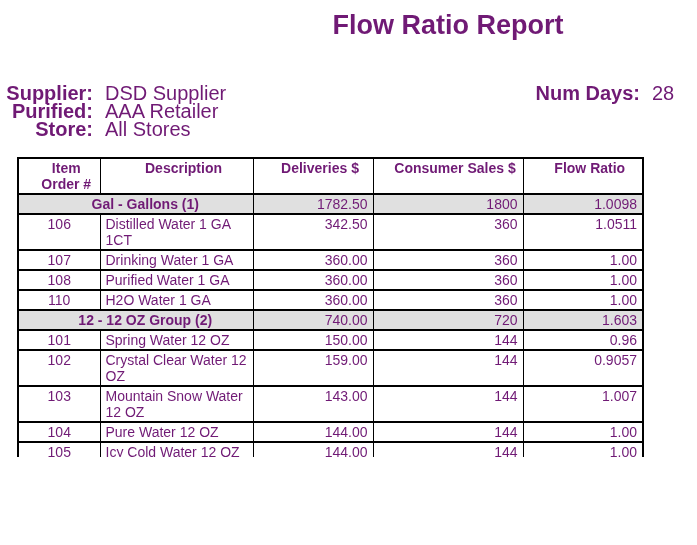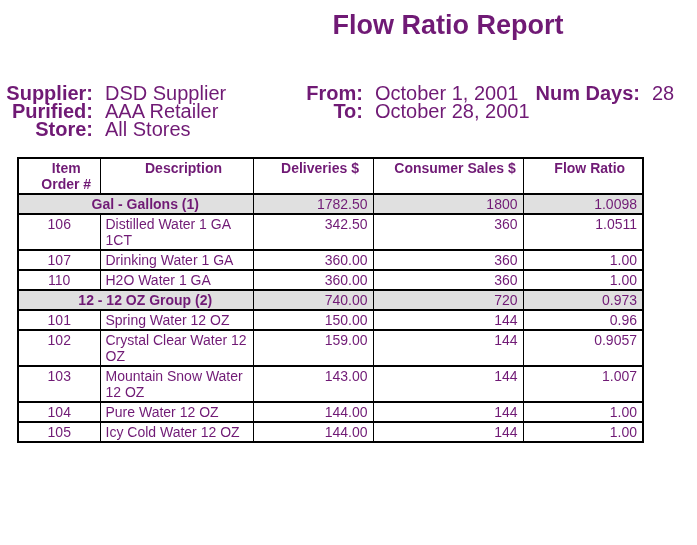--- a/index.html
+++ b/index.html
@@ -109,28 +109,20 @@
       <span class="lbl">Supplier:</span><span class="val">DSD Supplier</span>
     </div>
     <div class="meta-row">
       <span class="lbl">Purified:</span><span class="val">AAA Retailer</span>
     </div>
     <div class="meta-row">
       <span class="lbl">Store:</span><span class="val">All Stores</span>
     </div>
   </div>
 
-  <div class="meta-block meta-mid">
-    <div class="meta-row">
-      <span class="lbl">From:</span><span class="val">October 1, 2001</span>
-    </div>
-    <div class="meta-row">
-      <span class="lbl">To:</span><span class="val">October 28, 2001</span>
-    </div>
-  </div>
 
   <div class="meta-block meta-right">
     <div class="meta-row">
       <span class="lbl">Num Days:</span><span class="val">28</span>
     </div>
   </div>
 
   <table class="report-table">
     <colgroup>
       <col style="width:82px">
@@ -165,31 +157,38 @@
         <td class="num">1.0511</td>
       </tr>
       <tr>
         <td class="item-no">107</td>
         <td class="desc">Drinking Water 1 GA</td>
         <td class="num">360.00</td>
         <td class="num">360</td>
         <td class="num">1.00</td>
       </tr>
       <tr>
+        <td class="item-no">108</td>
+        <td class="desc">Purified Water 1 GA</td>
+        <td class="num">360.00</td>
+        <td class="num">360</td>
+        <td class="num">1.00</td>
+      </tr>
+      <tr>
         <td class="item-no">110</td>
         <td class="desc">H2O Water 1 GA</td>
         <td class="num">360.00</td>
         <td class="num">360</td>
         <td class="num">1.00</td>
       </tr>
       <tr class="group-row">
         <td colspan="2" class="group-label">12 - 12 OZ Group (2)</td>
         <td class="num">740.00</td>
         <td class="num">720</td>
-        <td class="num">0.973</td>
+        <td class="num">1.603</td>
       </tr>
       <tr>
         <td class="item-no">101</td>
         <td class="desc">Spring Water 12 OZ</td>
         <td class="num">150.00</td>
         <td class="num">144</td>
         <td class="num">0.96</td>
       </tr>
       <tr>
         <td class="item-no">102</td>

